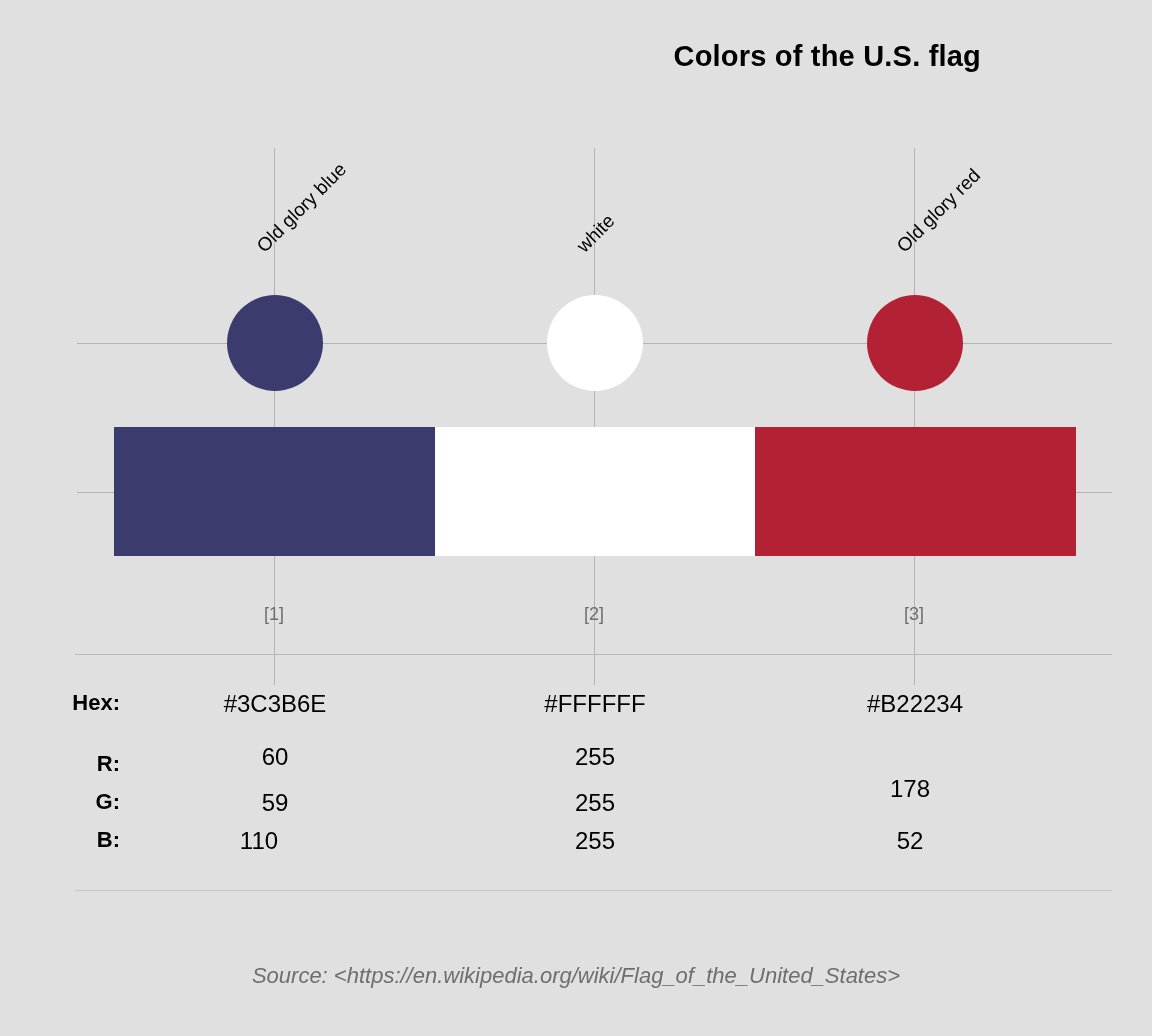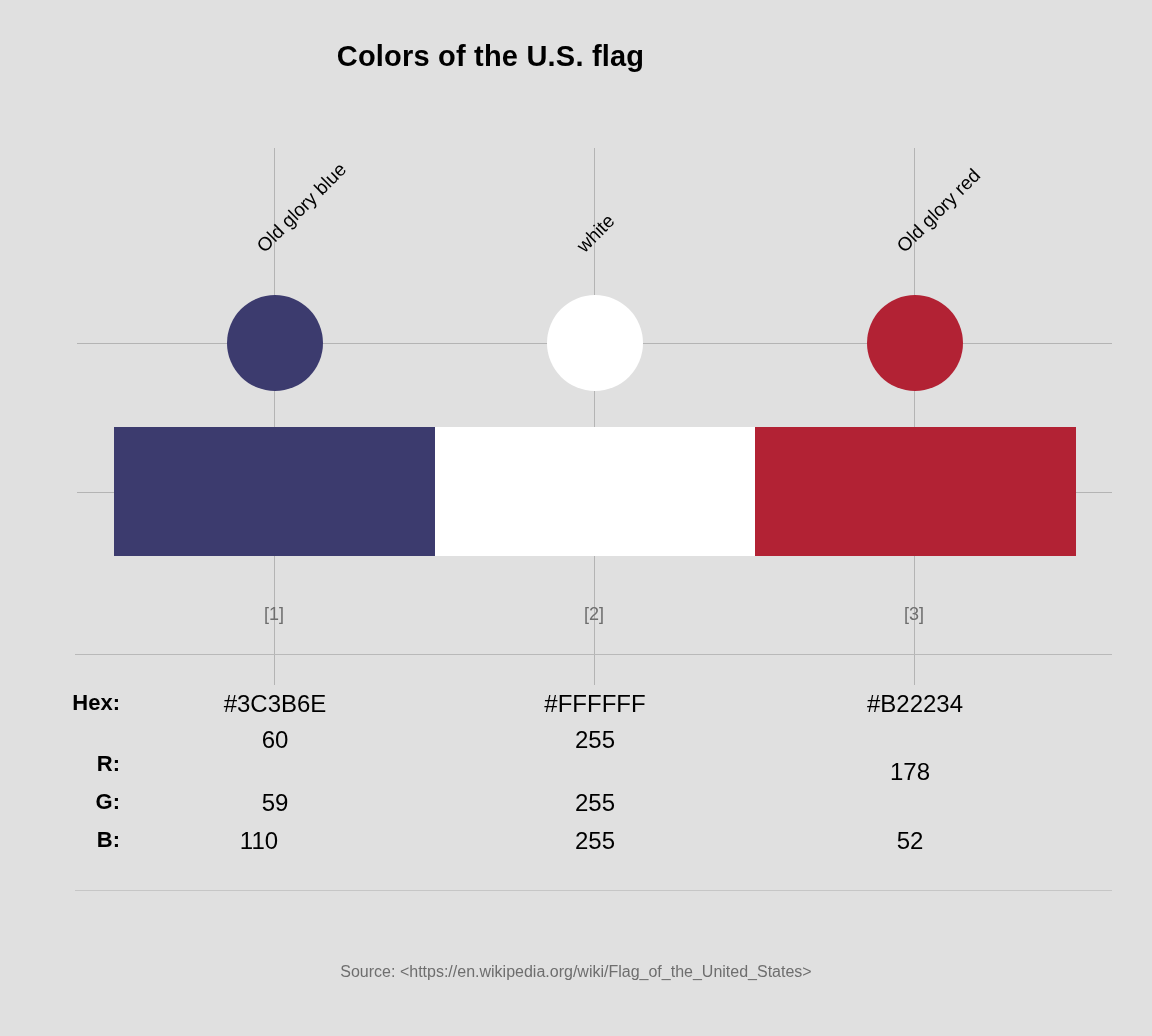--- a/index.html
+++ b/index.html
@@ -18,21 +18,21 @@
     width: 1152px;
     height: 1036px;
   }
 
   
   .chart-title {
     position: absolute;
     left: 0;
     top: 40px;
     width: 981px;
-    text-align: center;
+    text-align: right;
     font-size: 29px;
     font-weight: bold;
     color: #000000;
     letter-spacing: 0.2px;
   }
 
   
   .vgrid {
     position: absolute;
     top: 148px;
@@ -111,38 +111,39 @@
     text-align: center;
     font-size: 24px;
     color: #000000;
   }
   .cell-val.num {
     font-size: 24px;
   }
 
   
   .r-hex { top: 690px; }
-  .r-r   { top: 726px; }
+  .r-r   { top: 743px; }
   .r-g   { top: 789px; }
   .r-b   { top: 827px; }
 
   .key-hex { top: 690px; left: 0px; }
   .key-r   { top: 751px; left: 0px; }
   .key-g   { top: 789px; left: 0px; }
   .key-b   { top: 827px; left: 0px; }
 
   
   .source {
     position: absolute;
     left: 0;
     top: 963px;
     width: 1152px;
     text-align: center;
-    font-size: 16px;
+    font-size: 22px;
     color: #6e6e6e;
+    font-style: italic;
   }
 </style>
 </head>
 <body>
 
 <div id="stage">
 
   <div class="chart-title">Colors of the U.S. flag</div>
 
   <div class="vgrid" style="left:274px;"></div>

